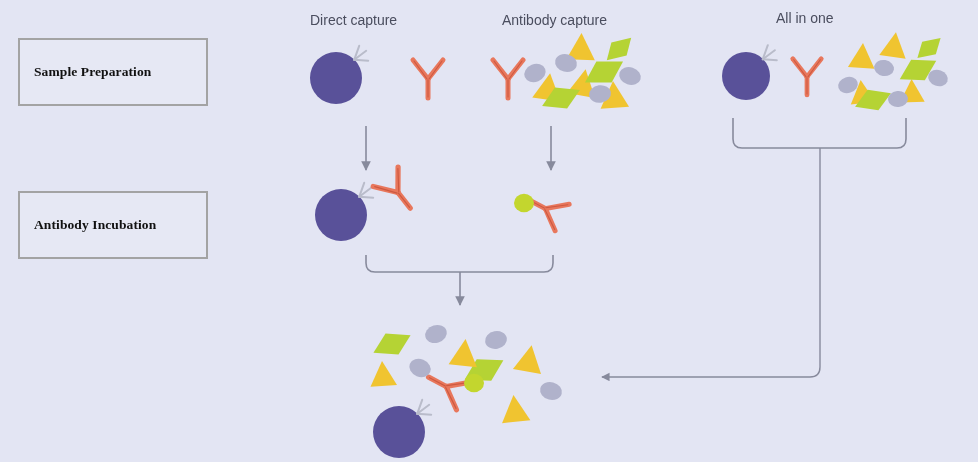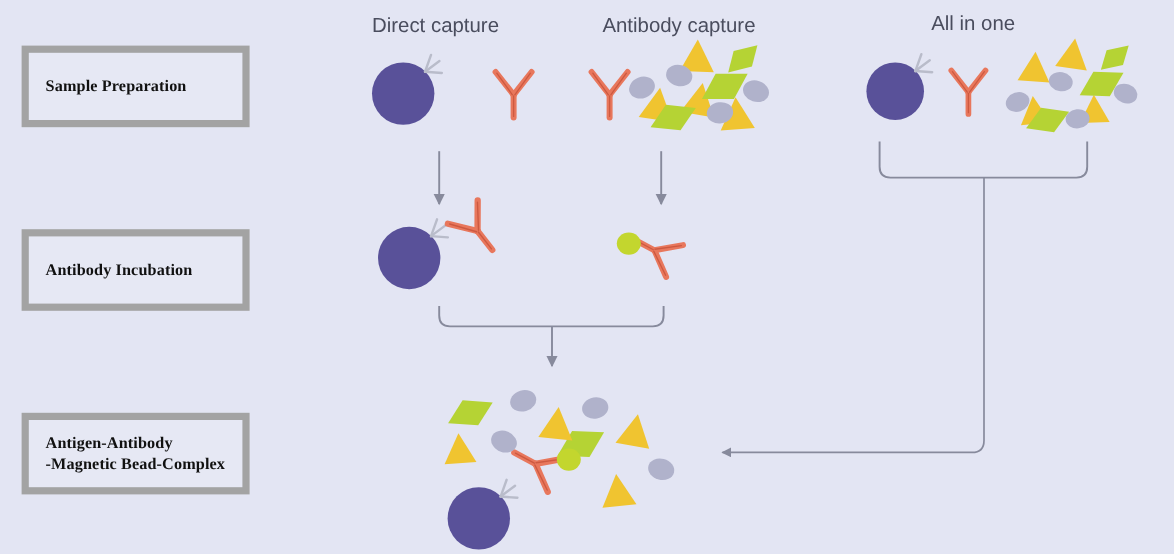--- a/index.html
+++ b/index.html
@@ -15,38 +15,38 @@
   }
   #diagram {
     position: relative;
     width: 978px;
     height: 462px;
   }
   .stage-box {
     position: absolute;
     box-sizing: border-box;
     background: #e6e8f4;
-    border: 6px solid #a3a3a3;
+    border: 2px solid #a3a3a3;
     display: flex;
     align-items: center;
     padding-left: 14px;
   }
   .stage-label {
     font-family: "Liberation Serif", serif;
     font-weight: bold;
     font-size: 13.5px;
     color: #111111;
     line-height: 1.32;
     letter-spacing: 0.1px;
     white-space: pre-line;
   }
   .col-header {
     position: absolute;
     font-family: "Liberation Sans", sans-serif;
-    font-size: 17px;
+    font-size: 14px;
     color: #4a4d5e;
     white-space: nowrap;
   }
   svg.layer {
     position: absolute;
     left: 0;
     top: 0;
     width: 978px;
     height: 462px;
     overflow: visible;
@@ -55,24 +55,20 @@
 </head>
 <body>
 
 <div id="diagram">
 
   <div class="stage-box" id="stage-0" style="left: 18px; top: 38px; width: 190px; height: 68px;">
     <span class="stage-label">Sample Preparation</span>
   </div>
   <div class="stage-box" id="stage-1" style="left: 18px; top: 191px; width: 190px; height: 68px;">
     <span class="stage-label">Antibody Incubation</span>
-  </div>
-  <div class="stage-box" id="stage-2" style="left: 18px; top: 344px; width: 190px; height: 68px;">
-    <span class="stage-label">Antigen-Antibody
--Magnetic Bead-Complex</span>
   </div>
 
   <div class="col-header" id="header-0" style="left: 310px; top: 12px;">Direct capture</div>
   <div class="col-header" id="header-1" style="left: 502px; top: 12px;">Antibody capture</div>
   <div class="col-header" id="header-2" style="left: 776px; top: 10px;">All in one</div>
 
   <svg class="layer" id="graphics" viewBox="0 0 978 462">
       <defs>
         <marker id="ah" markerWidth="7" markerHeight="7" refX="5.4" refY="3" orient="auto" markerUnits="strokeWidth">
           <path d="M0,0 L6,3 L0,6 z" fill="#878a9c"></path>

